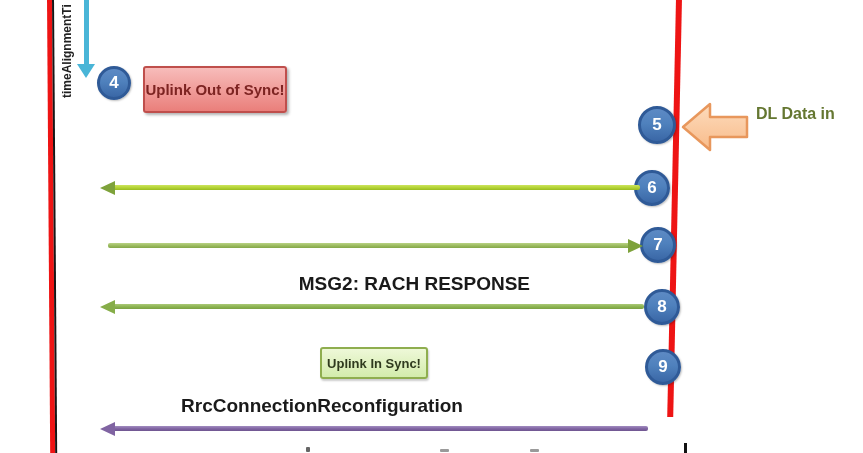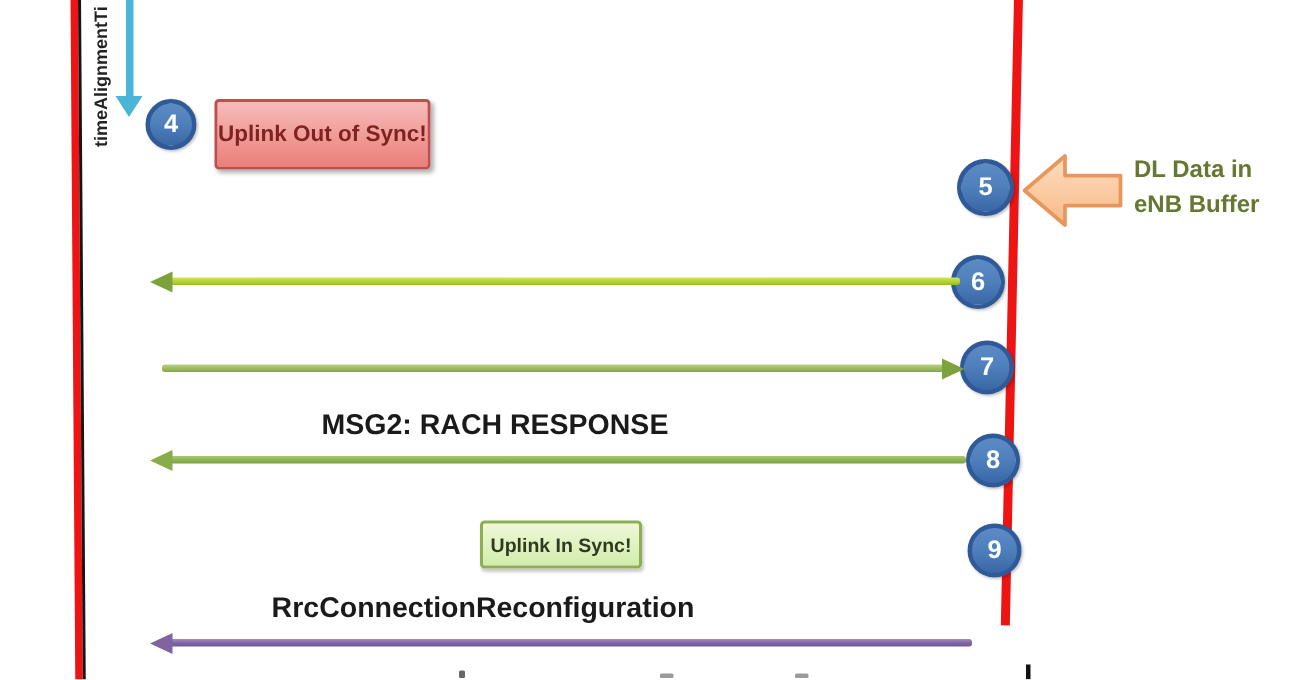--- a/index.html
+++ b/index.html
@@ -51,21 +51,21 @@
   #msg2-head{left:100px;top:300px;border-right:15px solid #86ad49;}
   #rrc-line{left:110px;top:426px;width:538px;background:linear-gradient(180deg,#a18cc0,#8064a2 55%,#6f5590);}
   #rrc-head{left:100px;top:422px;border-right:15px solid #8064a2;}
   
   .msg-label{
     position:absolute;width:400px;text-align:center;
     font-size:19px;font-weight:bold;color:#1a1a1a;white-space:nowrap;
   }
   #pdcch-label{left:135px;top:153px;}
   #msg1-label{left:135px;top:212px;}
-  #msg2-label{left:130px;top:273px;}
+  #msg2-label{left:130px;top:273px;text-align:right;}
   #rrc-label{left:122px;top:395px;}
   
   .note{
     position:absolute;box-sizing:border-box;border-radius:3px;
     display:flex;align-items:center;justify-content:center;
     font-weight:bold;white-space:nowrap;
   }
   #note-out-of-sync{
     left:143px;top:66px;width:144px;height:47px;
     background:linear-gradient(180deg,#f7bcba,#ea7f7b);
@@ -132,20 +132,19 @@
     <defs>
       <linearGradient id="dlgrad" x1="0" y1="0" x2="0" y2="1">
         <stop offset="0" stop-color="#fddcbd"></stop>
         <stop offset="1" stop-color="#f8bb8a"></stop>
       </linearGradient>
     </defs>
     <polygon points="2,27 29,4 29,17 66,17 66,37 29,37 29,50" fill="url(#dlgrad)" stroke="#e8975c" stroke-width="2.5" stroke-linejoin="round"></polygon>
   </svg>
   <div id="dl-annotation">
     <div>DL Data in</div>
-    <div>eNB Buffer</div>
   </div>
 
   <div id="frag1" class="fragment"></div>
   <div id="frag2" class="fragment"></div>
   <div id="frag3" class="fragment"></div>
 
 </div>
 
 </body></html>

